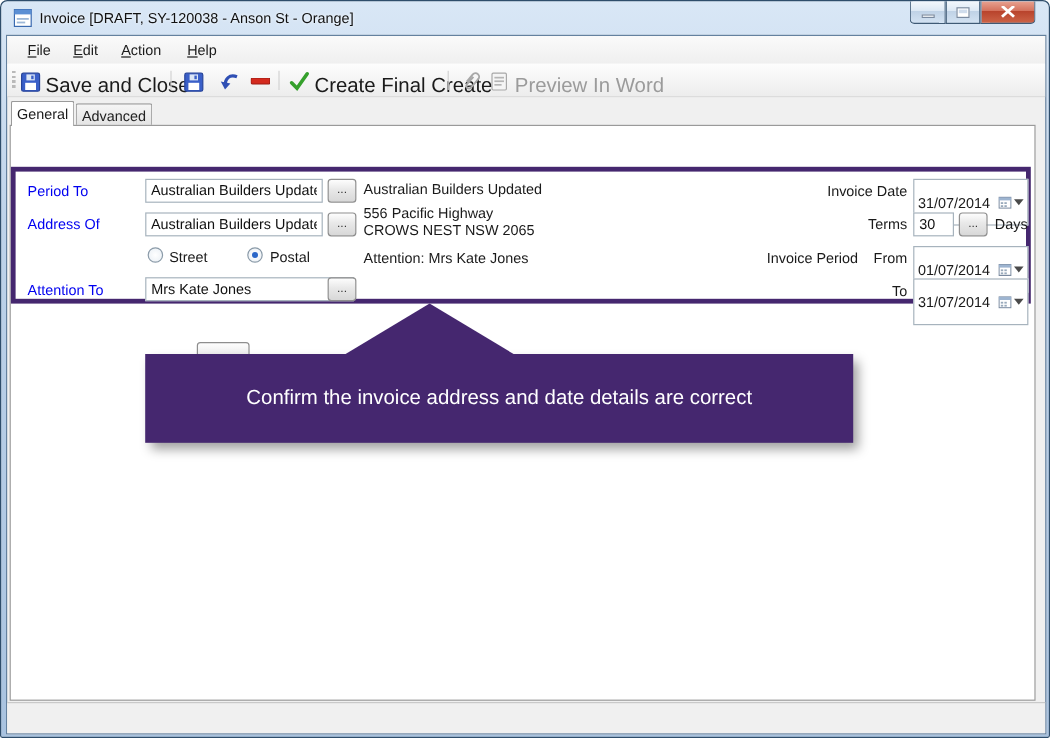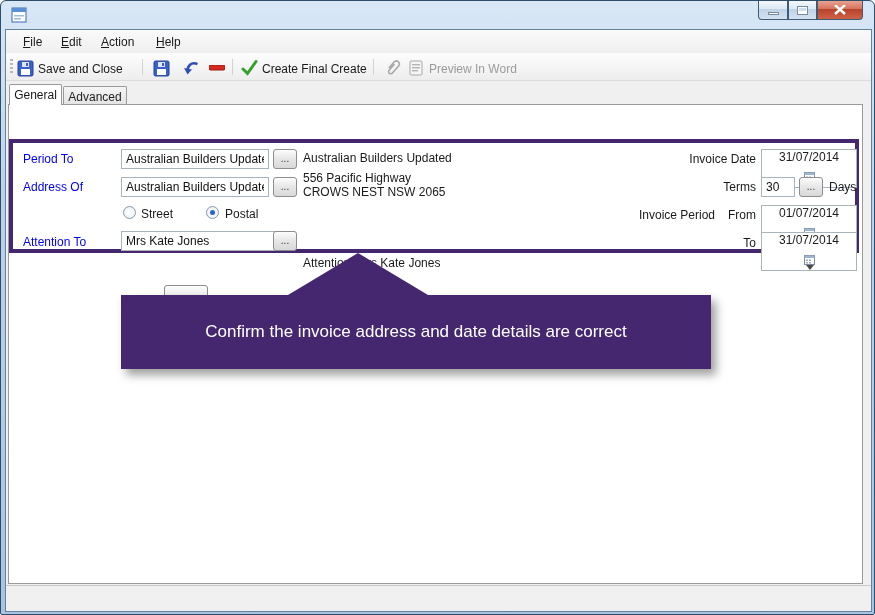--- a/index.html
+++ b/index.html
@@ -25,38 +25,38 @@
   .glyph-max{width:11px; height:9px; border:1px solid #7a8aa0; background:#fff; position:relative;}
   .glyph-max::after{content:""; position:absolute; left:1px; right:1px; top:1px; height:3px; background:#cfdcec;}
   
   .client{left:4px; top:28px; width:867px; height:583px; background:#f0f0f0; border:1px solid #64819f;}
   .menubar{left:5px; top:29px; width:865px; height:23px; background:linear-gradient(#fafafa,#efefef);}
   .menu-item{top:34px; color:#1a1a1a; cursor:default;}
   .mn{text-decoration:underline;}
   .toolbar{left:5px; top:52px; width:865px; height:28px; background:linear-gradient(#fdfdfd,#ededed); border-bottom:1px solid #dcdcdc;}
   .grip{width:3px; background:repeating-linear-gradient(#b9b9b9 0 2px,transparent 2px 4px);}
   .tsep{top:58px; width:1px; height:16px; background:#d2d2d2;}
-  .tlabel{top:61px; font-size:12px;}
+  .tlabel{top:61px; font-size:17px;}
   .tlabel.gray{color:#9b9b9b;text-align:right;}
   
   .tab{border:1px solid #9a9a9a; border-bottom:none; border-radius:2px 2px 0 0; text-align:center; padding-top:3px;}
   .tab.active{left:8px; top:83px; width:53px; height:21px; background:#fff; z-index:3;}
   .tab.inactive{left:62px; top:85px; width:64px; height:19px; background:linear-gradient(#f5f5f5,#e3e3e3); color:#222;}
   .content{left:7px; top:103px; width:855px; height:480px; background:#fff; border:1px solid #9a9a9a; z-index:1;}
   
   .lbl{color:#1a1a1a;}
   .blbl{color:var(--label-blue);}
   .rlbl{text-align:right;}
   input.tb{position:absolute; border:1px solid #a7b3bd; background:#fff; font:12px "Liberation Sans","DejaVu Sans",sans-serif; padding:0 4px; color:#111;}
   input.tb:disabled{background:#f0f0f0; color:#6b6b6b; border-color:#c0c0c0;}
   .dots{position:absolute; width:24px; height:20px; border:1px solid #8e8e8e; border-radius:3px;
     background:linear-gradient(#fdfdfd,#e8e8e8 45%,#d8d8d8); font-size:10px; color:#333; text-align:center; line-height:16px; cursor:default;}
   .draft{left:380px; top:104px; width:200px; text-align:center; font-size:22px; font-weight:bold; color:var(--draft-red); letter-spacing:.5px;}
   .purplebox{left:8px; top:138px; width:850px; height:114px; border:4px solid var(--accent); background:#fff; z-index:2;}
-  .combo{position:absolute; width:96px; height:39px; border:1px solid #a7b3bd; background:#fff; display:flex; align-items:center; padding:0 3px;flex-direction:column;}
+  .combo{position:absolute; width:96px; height:39px; border:1px solid #a7b3bd; background:#fff; display:flex; align-items:center; padding:0 3px;}
   .combo .val{flex:1; font-size:12px;}
   .arrow-down{width:0; height:0; border-left:4px solid transparent; border-right:4px solid transparent; border-top:5px solid #4a4a4a; margin-left:2px;}
   .radio{position:absolute; width:13px; height:13px; border:1px solid #8a9aa8; border-radius:50%; background:radial-gradient(#fff,#e8eef4);}
   .radio.checked::after{content:""; position:absolute; left:3px; top:3px; width:5px; height:5px; border-radius:50%; background:#2a66c8;}
   .notearea{left:236px; top:256px; width:604px; height:56px; border-left:1px solid #e6e6e6; background:#fff;}
   .vscroll{left:841px; top:257px; width:16px; height:54px; background:#f2f2f2; border:1px solid #dcdcdc;}
   .sbtn{width:14px; height:14px; display:flex; align-items:center; justify-content:center;}
   .tri-up{width:0;height:0;border-left:4px solid transparent;border-right:4px solid transparent;border-bottom:5px solid #8a8a8a;}
   .tri-dn{width:0;height:0;border-left:4px solid transparent;border-right:4px solid transparent;border-top:5px solid #8a8a8a; margin-top:40px;}
   .hidbtn{left:163px; top:284px; width:44px; height:22px; border:1px solid #8e8e8e; border-radius:3px; background:linear-gradient(#fdfdfd,#dcdcdc); z-index:4;}
@@ -88,20 +88,21 @@
 <div class="window">
 
   <span class="abs appicon">
     <svg width="16" height="16">
         <rect x="1" y="1" width="14" height="14" fill="#fff" stroke="#3a6ab0"></rect>
         <rect x="1" y="1" width="14" height="4" fill="#5b8fd4"></rect>
         <rect x="3" y="8" width="10" height="1.5" fill="#9db8d8"></rect>
         <rect x="3" y="11" width="7" height="1.5" fill="#9db8d8"></rect>
       </svg>
   </span>
+  <div class="abs titlebar-text">Invoice [DRAFT, SY-120038 - Anson St - Orange]</div>
   <div class="abs winbtn min">
       <div class="glyph-min"></div>
     </div>
   <div class="abs winbtn max">
       <div class="glyph-max"></div>
     </div>
   <div class="abs winbtn close">
     <svg width="12" height="10">
         <path d="M1,0 L11,9 M11,0 L1,9" stroke="#fff" stroke-width="2.4"></path>
       </svg>
@@ -189,21 +190,21 @@
   <div class="abs blbl" style="left:22px; top:179px; z-index:3;">Address Of</div>
   <input class="tb" style="left: 120px; top: 176px; width: 148px; height: 20px; z-index: 3;" value="Australian Builders Updated">
   <button class="dots" style="left:272px; top:176px; z-index:3;">...</button>
   <div class="abs" style="left:302px; top:170px; z-index:3;">556 Pacific Highway</div>
   <div class="abs" style="left:302px; top:184px; z-index:3;">CROWS NEST  NSW  2065</div>
 
   <div class="abs radio" style="left:122px; top:205px; z-index:3;"></div>
   <div class="abs" style="left:140px; top:206px; z-index:3;">Street</div>
   <div class="abs radio checked" style="left:205px; top:205px; z-index:3;"></div>
   <div class="abs" style="left:224px; top:206px; z-index:3;">Postal</div>
-  <div class="abs" style="left:302px; top:207px; z-index:3;margin-top:48px;">Attention: Mrs Kate Jones</div>
+  <div class="abs" style="left:302px; top:207px; z-index:3;">Attention: Mrs Kate Jones</div>
 
   <div class="abs blbl" style="left:22px; top:234px; z-index:3;">Attention To</div>
   <input class="tb" style="left: 120px; top: 230px; width: 174px; height: 20px; z-index: 3;" value="Mrs Kate Jones">
   <button class="dots" style="left:272px; top:230px; z-index:3;">...</button>
 
   <div class="abs lbl rlbl" style="left:640px; top:151px; width:115px; z-index:3;">Invoice Date</div>
   <div class="combo" style="left:760px; top:148px; z-index:3;">
     <span class="val">31/07/2014</span>
     <svg width="11" height="11">
         <rect x="0.5" y="1.5" width="10" height="9" fill="#fff" stroke="#7a8aa0"></rect>

